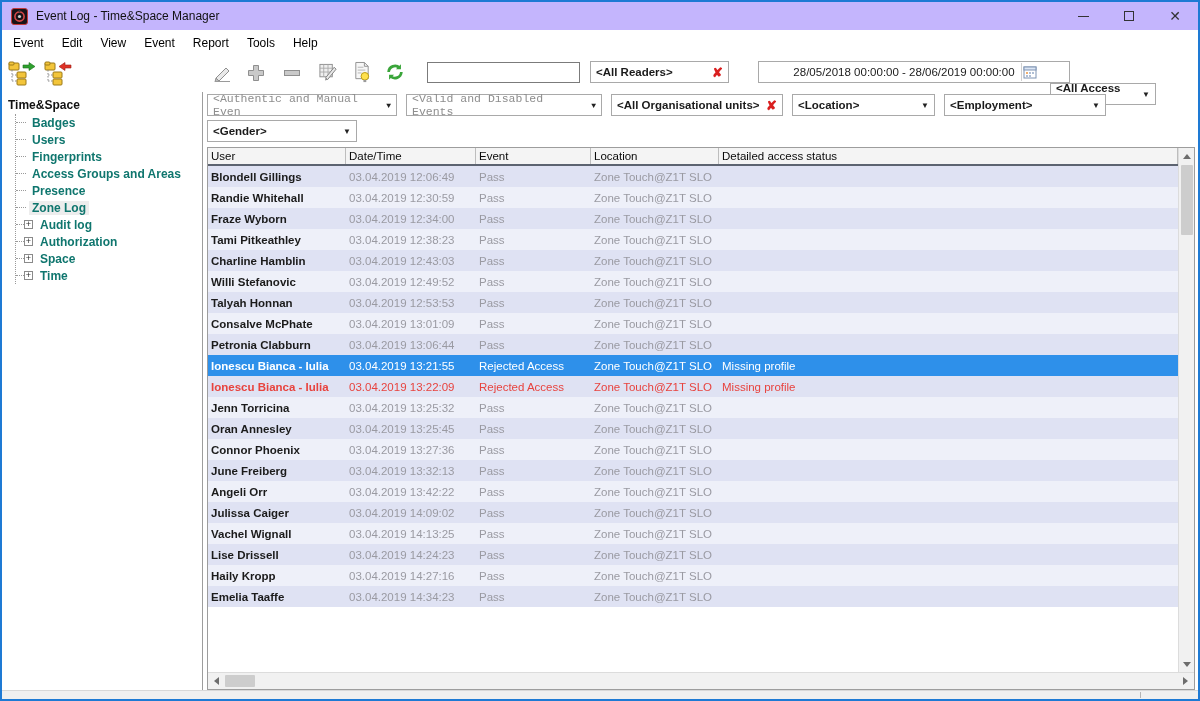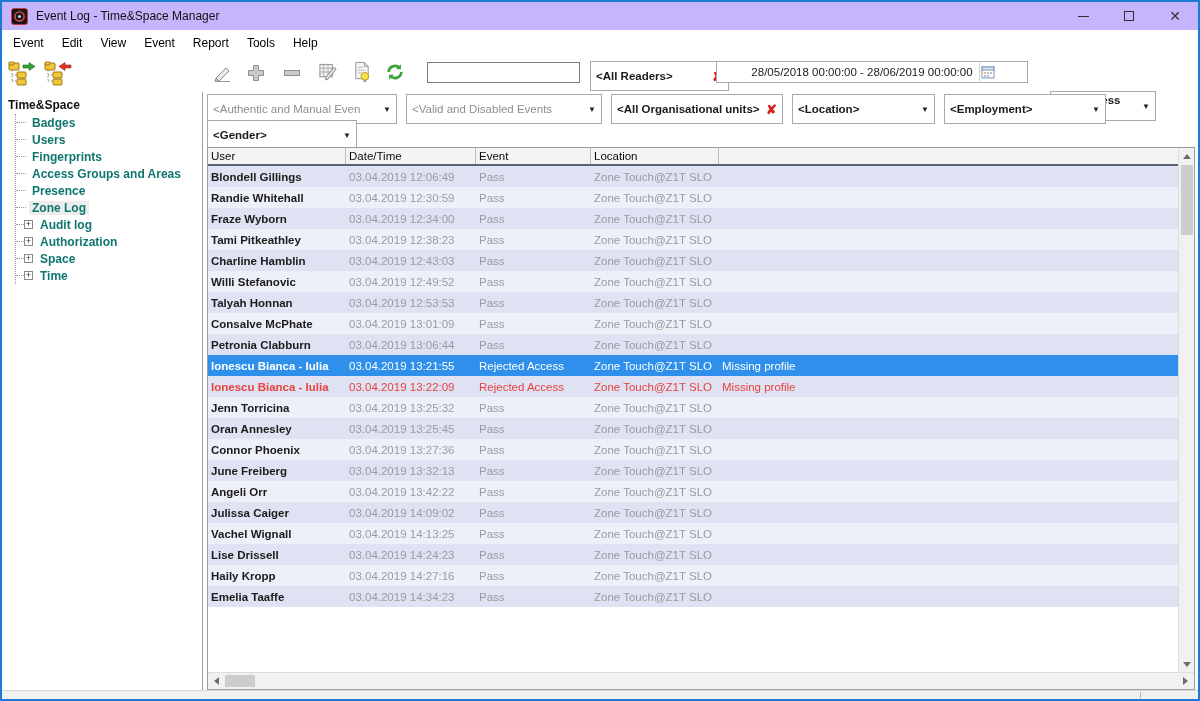--- a/index.html
+++ b/index.html
@@ -17,25 +17,25 @@
   .win-btn{width:46px;height:100%;display:flex;align-items:center;justify-content:center;color:#333;font-size:13px;cursor:default;}
   .glyph-min{width:11px;height:1px;background:#333;display:inline-block;}
   .glyph-max{width:10px;height:10px;border:1px solid #333;display:inline-block;}
   .glyph-close{font-size:14px;color:#333;line-height:1;}
   
   .menubar{height:25px;display:flex;align-items:center;padding-left:2px;flex:0 0 auto;}
   .menu-item{padding:3px 9px;font-size:12px;color:#000;}
   
   .toolbar{height:37px;position:relative;flex:0 0 auto;}
   .tb{position:absolute;top:6px;display:flex;align-items:center;justify-content:center;}
-  .combo{border:1px solid #a9a9a9;background:#fff;height:30px;display:flex;align-items:center;padding:0 5px;font-size:11.5px;color:#1a1a1a;position:relative;justify-content:center;}
+  .combo{border:1px solid #a9a9a9;background:#fff;height:22px;display:flex;align-items:center;padding:0 5px;font-size:11.5px;color:#1a1a1a;position:relative;justify-content:center;}
   .combo .caret{margin-left:auto;font-size:8px;color:#222;padding-left:6px;}
   .combo .clear-x{margin-left:auto;color:#d91f1f;font-weight:bold;font-size:13px;padding-left:6px;line-height:1;}
   .combo.bold{font-weight:bold;}
-  .combo.grey{color:#8d8d8d;}
+  .combo.grey{color:#8d8d8d;font-family:Liberation Mono, monospace;}
   .search-box{border:1px solid #7b7b7b;height:21px;width:153px;font-size:12px;padding:0 4px;outline:none;}
   .date-field{border:1px solid #a9a9a9;height:22px;display:flex;align-items:center;font-size:11.5px;color:#1a1a1a;padding:0 2px 0 6px;background:#fff;}
   .cal-btn{margin-left:6px;width:18px;height:18px;display:flex;align-items:center;justify-content:center;border-left:1px solid #d0d0d0;}
   
   .bodyrow{flex:1;display:flex;min-height:0;}
   .sidebar{width:201px;border-right:1px solid #9d9d9d;padding:6px 0 0 6px;overflow:hidden;flex:0 0 auto;}
   .tree-root{font-size:12px;color:#111;font-weight:bold;margin-bottom:2px;}
   .tree-kids{border-left:1px dotted #9a9a9a;margin-left:7px;}
   .tree-item{display:flex;align-items:center;height:17px;font-size:12px;color:#111;position:relative;}
   .tree-conn{width:10px;border-top:1px dotted #9a9a9a;margin-right:3px;flex:0 0 auto;}
@@ -181,21 +181,21 @@
       </svg>
     </span>
 
     <input class="tb search-box" style="left: 425px; top: 7px;" value="">
 
     <span class="tb combo bold" style="left:588px;width:139px">
       <span>&lt;All Readers&gt;</span>
       <span class="clear-x">✘</span>
     </span>
 
-    <span class="tb date-field" style="left:714px;width:312px">
+    <span class="tb date-field" style="left:756px;width:312px">
       <span>28/05/2018 00:00:00 - 28/06/2019 00:00:00</span>
       <span class="cal-btn">
         <svg width="14" height="14" viewBox="0 0 14 14">
           <rect x="1" y="2" width="12" height="11" fill="#fff" stroke="#7e93b2"></rect>
           <rect x="1" y="2" width="12" height="3" fill="#dce6f5" stroke="#7e93b2"></rect>
           <circle cx="4" cy="8" r="0.9" fill="#e98a2b"></circle>
             <circle cx="7" cy="8" r="0.9" fill="#8aa0c0"></circle>
             <circle cx="10" cy="8" r="0.9" fill="#8aa0c0"></circle>
           <circle cx="4" cy="11" r="0.9" fill="#8aa0c0"></circle>
             <circle cx="7" cy="11" r="0.9" fill="#8aa0c0"></circle>
@@ -294,20 +294,21 @@
       </div>
 
       <div class="grid">
         <div class="grid-inner">
           <div class="grid-cols">
             <div class="ghead" id="ghead">
                 <span class="gh" style="width: 138px; flex: 0 0 auto;">User</span>
                 <span class="gh" style="width: 130px; flex: 0 0 auto;">Date/Time</span>
                 <span class="gh" style="width: 115px; flex: 0 0 auto;">Event</span>
                 <span class="gh" style="width: 128px; flex: 0 0 auto;">Location</span>
+                <span class="gh" style="flex: 1 1 0%;">Detailed access status</span>
               </div>
             <div class="grows" id="grows">
                 <div class="tr stripeA">
                   <span class="td user" style="width: 138px; flex: 0 0 auto;">Blondell Gillings</span>
                   <span class="td dim" style="width: 130px; flex: 0 0 auto;">03.04.2019 12:06:49</span>
                   <span class="td dim" style="width: 115px; flex: 0 0 auto;">Pass</span>
                   <span class="td dim" style="width: 128px; flex: 0 0 auto;">Zone Touch@Z1T SLO</span>
                   <span class="td dim" style="flex: 1 1 0%;"></span>
                 </div>
                 <div class="tr stripeB">

